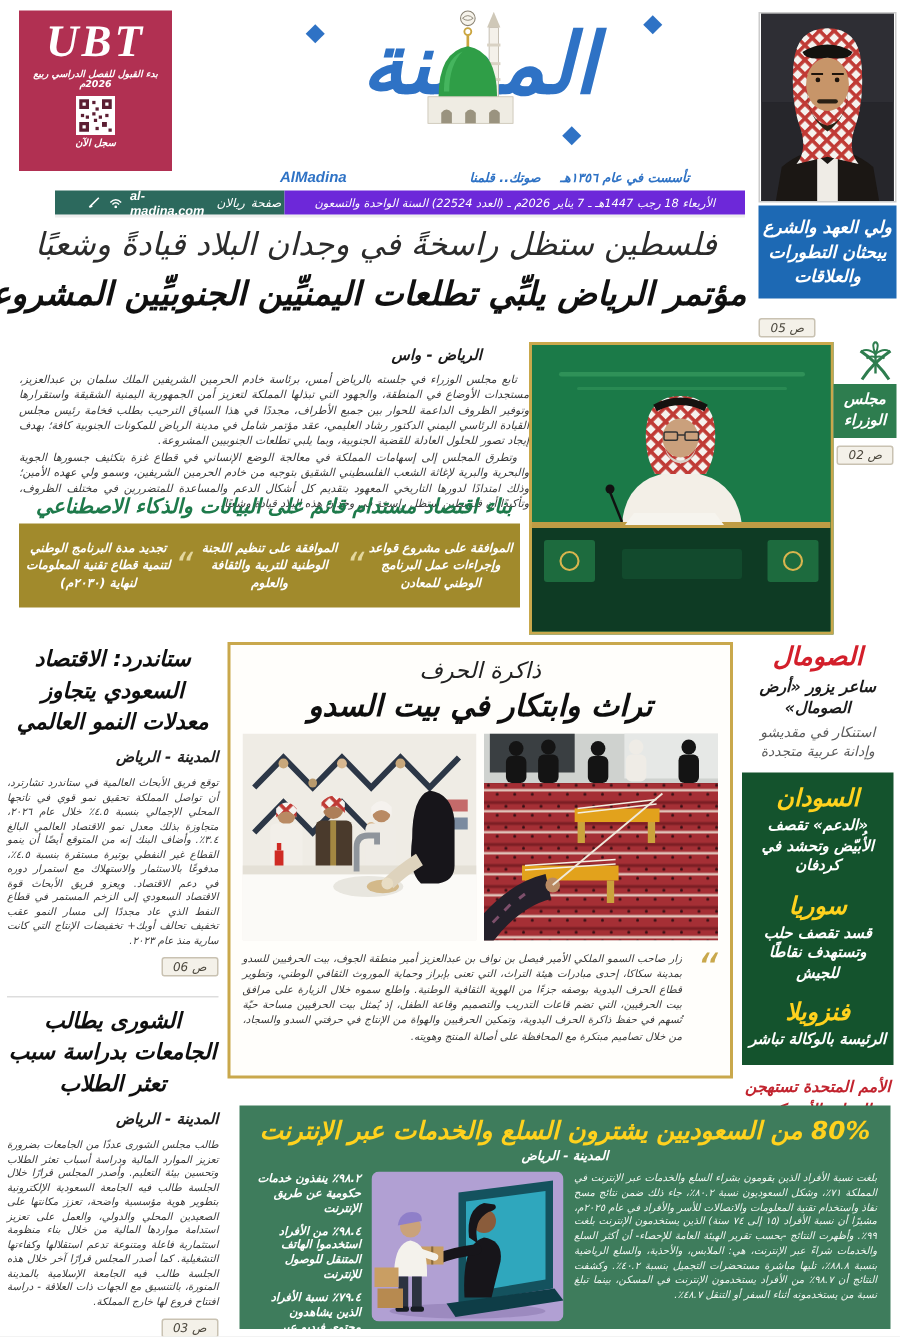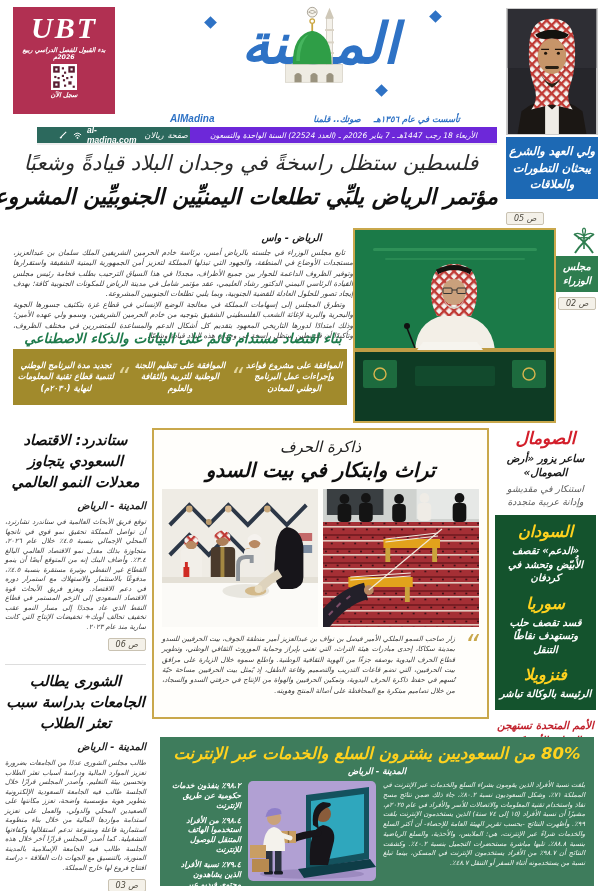--- a/index.html
+++ b/index.html
@@ -16,21 +16,21 @@
   #ubt-ad .cta { font-size:6.5px; font-weight:bold; }
 
   
   #masthead { left:170px; top:2px; width:300px; height:122px; direction:rtl; }
   #masthead .big-title { position:absolute; top:6px; width:100%; text-align:center; font-size:56px; font-weight:bold; color:#2e72c5; white-space:nowrap; line-height:1.3; }
   #masthead .overlay-mark { position:absolute; right:46px; top:52px; font-size:8px; color:#fff; z-index:3; }
   #masthead .mosque { position:absolute; left:112px; top:4px; z-index:2; }
   #masthead .diamond { position:absolute; width:9px; height:9px; background:#2e72c5; transform:rotate(45deg); }
   #masthead .d1 { right:30px; top:10px; } #masthead .d2 { right:84px; top:84px; } #masthead .d3 { left:36px; top:16px; }
   #masthead .foot { position:absolute; bottom:0; width:100%; display:flex; justify-content:space-between; align-items:flex-end; direction:ltr; color:#2e72c5; }
-  #masthead .en { font-family:"Liberation Sans", sans-serif; font-size:10px; font-weight:bold; }
+  #masthead .en { font-family:"Liberation Sans", sans-serif; font-size:10px; font-weight:bold;margin-left:17px; }
   #masthead .foot .ar { font-size:8.5px; font-weight:bold; direction:rtl; }
   #masthead .foot .ar span { margin-right:10px; }
 
   
   #cp-photo { left:506px; top:8px; width:92px; height:127px; border:1px solid #ccc; }
   #cp-caption { left:506px; top:137px; width:92px; background:#1d69b4; color:#fff; font-size:11.5px; font-weight:bold; text-align:center; line-height:1.45; padding:6px 3px; }
   #cp-chip { left:506px; top:212px; }
 
   
   #infobar { left:37px; top:127px; width:460px; height:18px; display:flex; direction:ltr; border-bottom:2px solid #eee; }
@@ -377,21 +377,21 @@
   <div class="abs" id="world-col">
     <div>
       <div class="sec-title-red">الصومال</div>
       <div class="sec-head-dark">ساعر يزور «أرض الصومال»</div>
       <div class="sec-sub">استنكار في مقديشو وإدانة عربية متجددة</div>
     </div>
     <div class="red-block">
       <div class="sec-title-yellow">السودان</div>
       <div class="sec-head-white">«الدعم» تقصف الأُبيّض وتحشد في كردفان</div>
       <div class="sec-title-yellow">سوريا</div>
-      <div class="sec-head-white">قسد تقصف حلب وتستهدف نقاطًا التنقل</div>
+      <div class="sec-head-white">قسد تقصف حلب وتستهدف نقاطًا للجيش</div>
       <div class="sec-title-yellow">فنزويلا</div>
       <div class="sec-head-white">الرئيسة بالوكالة تباشر</div>
     </div>
     <div class="un">الأمم المتحدة تستهجن العملية الأمريكية</div>
     <span class="chip">ص 08-09</span>
   </div>
 
   <div class="abs" id="ecom-box">
     <div class="title">80% من السعوديين يشترون السلع والخدمات عبر الإنترنت</div>
     <div class="byline">المدينة - الرياض</div>

